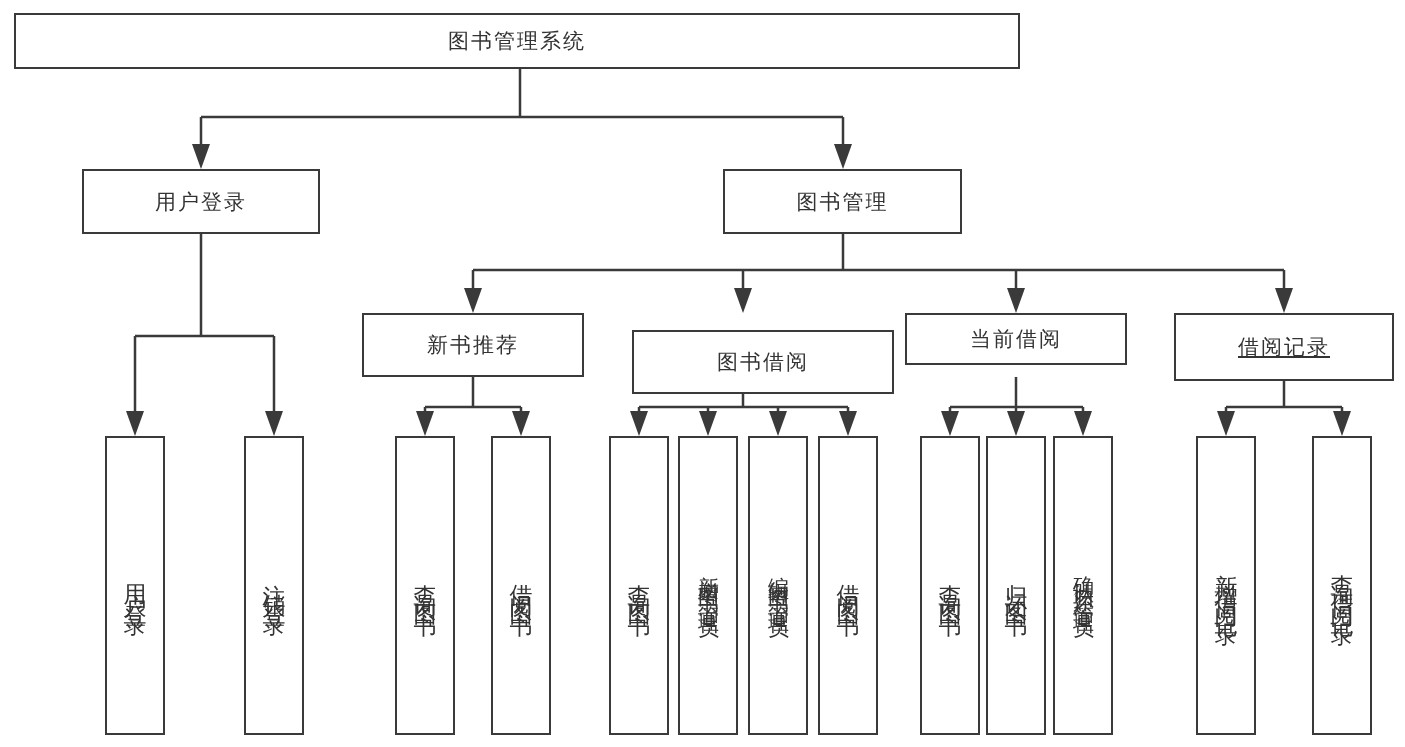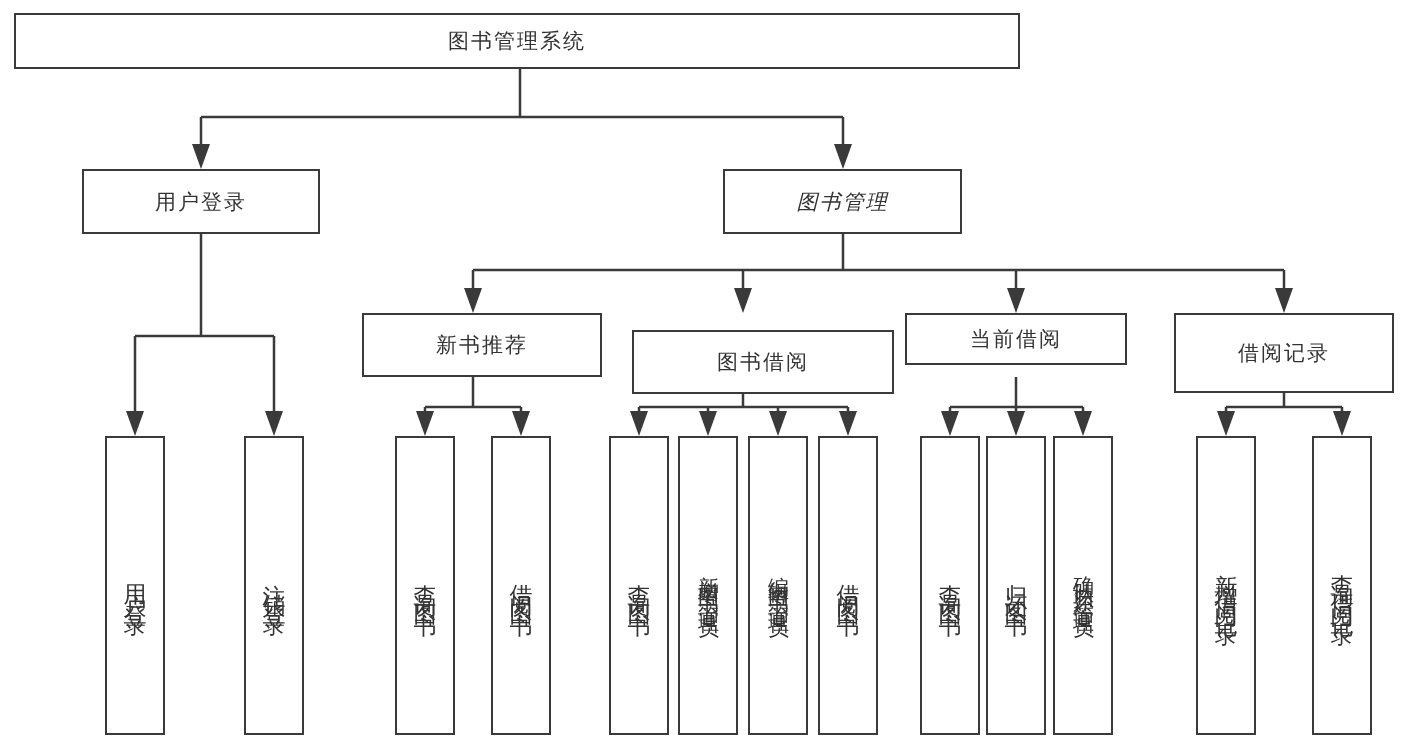--- a/index.html
+++ b/index.html
@@ -98,34 +98,34 @@
     </g>
   </svg>
 
   <div class="node hnode" style="left:14px;top:13px;width:1006px;height:56px;">
     <span>图书管理系统</span>
   </div>
 
   <div class="node hnode" style="left:82px;top:169px;width:238px;height:65px;">
     <span>用户登录</span>
   </div>
-  <div class="node hnode" style="left:723px;top:169px;width:239px;height:65px;font-style:italic;">
+  <div class="node hnode" style="left:723px;top:169px;width:239px;height:65px;">
     <span>图书管理</span>
   </div>
 
-  <div class="node hnode" style="left:362px;top:313px;width:240px;height:64px;">
+  <div class="node hnode" style="left:362px;top:313px;width:222px;height:64px;">
     <span>新书推荐</span>
   </div>
   <div class="node hnode" style="left:632px;top:330px;width:262px;height:64px;">
     <span>图书借阅</span>
   </div>
   <div class="node hnode" style="left:905px;top:313px;width:222px;height:52px;">
     <span>当前借阅</span>
   </div>
-  <div class="node hnode" style="left:1174px;top:313px;width:220px;height:80px;">
+  <div class="node hnode" style="left:1174px;top:313px;width:220px;height:68px;text-decoration:underline;">
     <span>借阅记录</span>
   </div>
 
   <div class="node vnode" style="left:105px;top:436px;width:60px;height:299px;">
     <span>用户登录</span>
   </div>
   <div class="node vnode" style="left:244px;top:436px;width:60px;height:299px;">
     <span>注销登录</span>
   </div>
 

